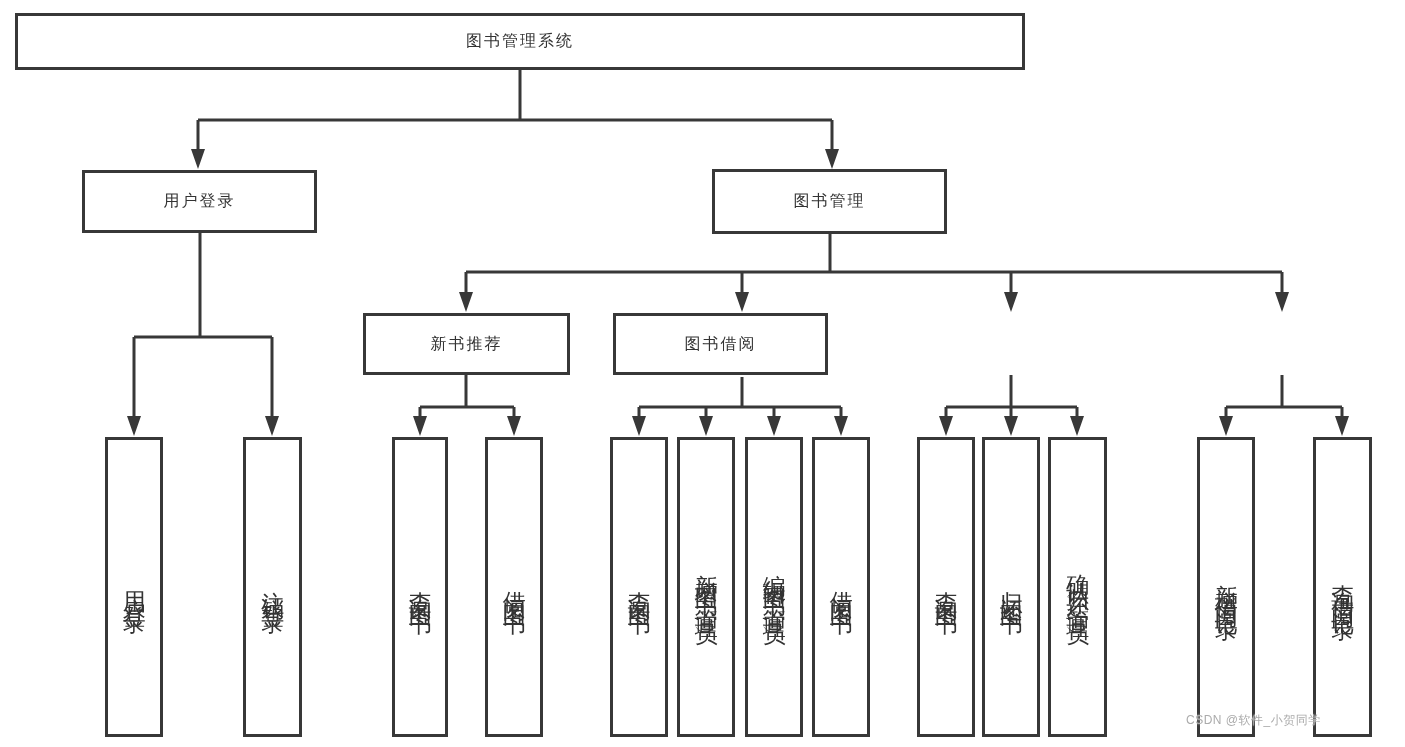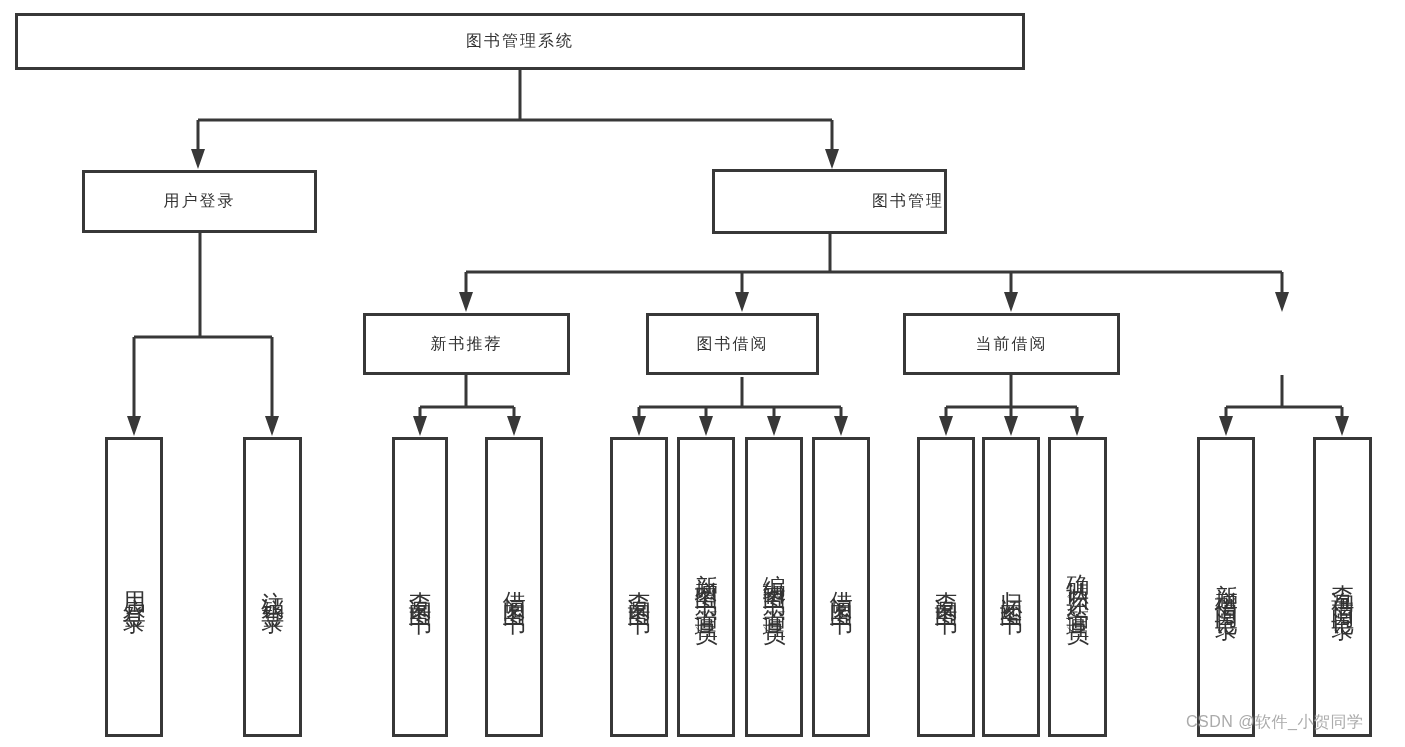--- a/index.html
+++ b/index.html
@@ -39,24 +39,24 @@
     text-orientation: mixed;
     font-size: 23px;
     letter-spacing: 7px;
     line-height: 1.1;
     color: #333333;
   }
   
   #n-root { left: 15px;  top: 13px;  width: 1010px; height: 57px; }
   
   #n-l2a  { left: 82px;  top: 170px; width: 235px;  height: 63px; }
-  #n-l2b  { left: 712px; top: 169px; width: 235px;  height: 65px; justify-content: flex-end; }
+  #n-l2b  { left: 712px; top: 169px; width: 235px;  height: 65px; }
   
   #n-t1   { left: 363px;  top: 313px; width: 207px; height: 62px; align-items: center; }
-  #n-t2   { left: 646px;  top: 313px; width: 173px; height: 62px; }
+  #n-t2   { left: 613px;  top: 313px; width: 215px; height: 62px; }
   #n-t3   { left: 903px;  top: 313px; width: 217px; height: 62px; }
   #n-t4   { left: 1172px; top: 313px; width: 221px; height: 62px; }
   
   .leaf   { top: 437px; height: 300px; }
   #n-a1 { left: 105px;  width: 58px; }
   #n-a2 { left: 243px;  width: 59px; }
   #n-b1 { left: 392px;  width: 56px; }
   #n-b2 { left: 485px;  width: 58px; }
   #n-c1 { left: 610px;  width: 58px; }
   #n-c2 { left: 677px;  width: 58px; }
@@ -65,21 +65,21 @@
   #n-d1 { left: 917px;  width: 58px; }
   #n-d2 { left: 982px;  width: 58px; }
   #n-d3 { left: 1048px; width: 59px; }
   #n-e1 { left: 1197px; width: 58px; }
   #n-e2 { left: 1313px; width: 59px; }
   .watermark {
     position: absolute;
     left: 1186px;
     top: 712px;
     z-index: 5;
-    font-size: 16px;
+    font-size: 12px;
     letter-spacing: 0.5px;
     color: #ababab;
     white-space: nowrap;
     text-shadow: 0 0 2px #ffffff;
   }
 </style>
 </head>
 <body>
 
 <div class="canvas">
@@ -127,23 +127,20 @@
   <div class="node" id="n-l2b">
     <span class="htext">图书管理</span>
   </div>
 
   <div class="node" id="n-t1">
     <span class="htext">新书推荐</span>
   </div>
   <div class="node" id="n-t2">
     <span class="htext">图书借阅</span>
   </div>
-  <div class="node" id="n-t3">
-    <span class="htext">当前借阅</span>
-  </div>
 
   <div class="node leaf" id="n-a1">
     <span class="vtext">用户登录</span>
   </div>
   <div class="node leaf" id="n-a2">
     <span class="vtext">注销登录</span>
   </div>
 
   <div class="node leaf" id="n-b1">
     <span class="vtext">查询图书</span>

